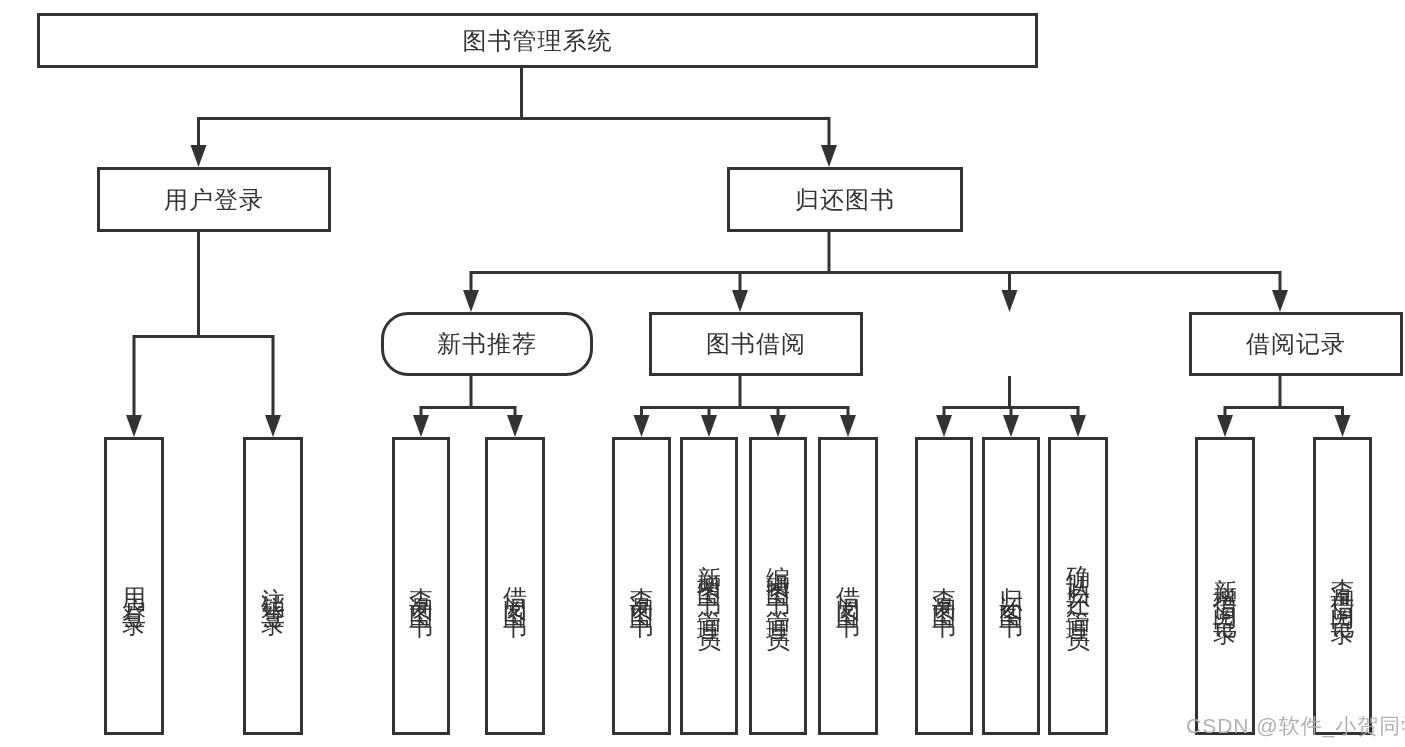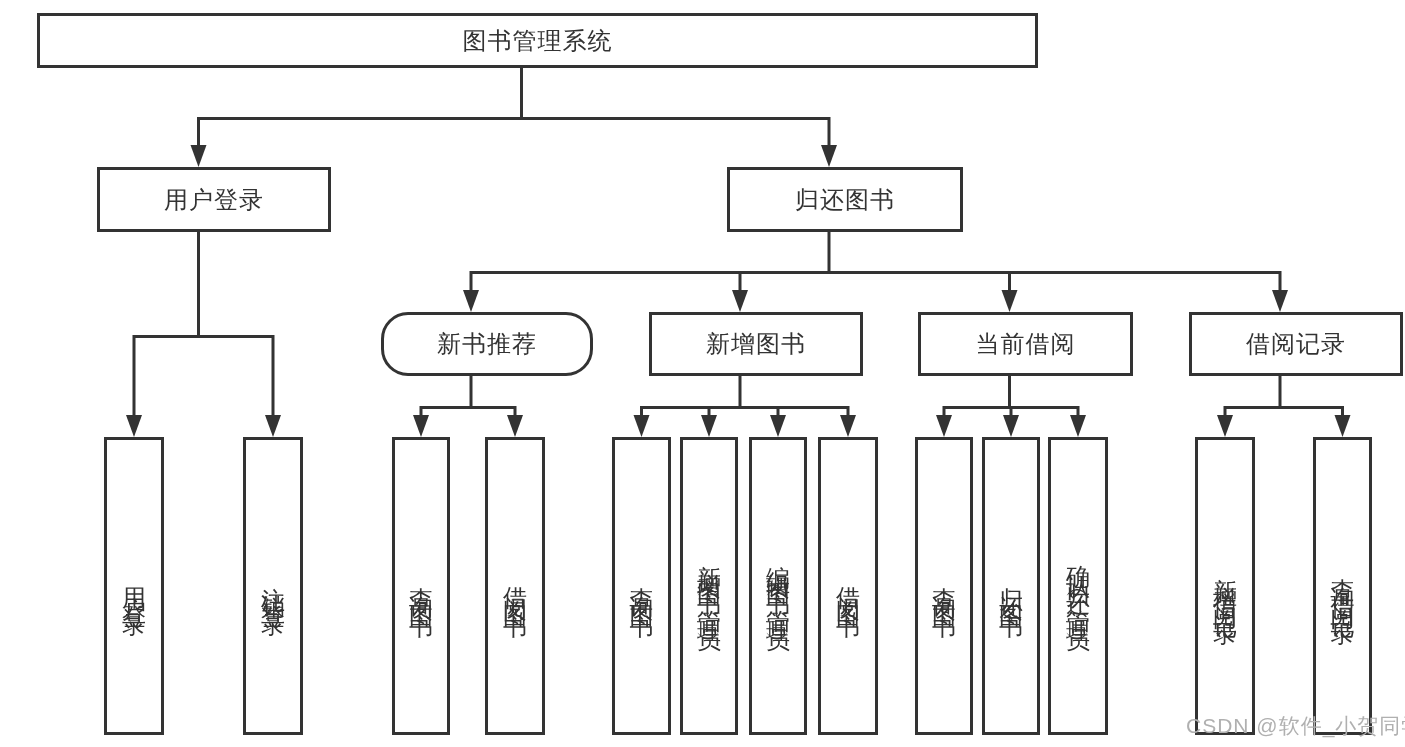--- a/index.html
+++ b/index.html
@@ -108,24 +108,21 @@
     <span>用户登录</span>
   </div>
   <div class="node" style="left:711px;top:167px;width:236px;height:65px;">
     <span>归还图书</span>
   </div>
 
   <div class="node" style="left:365px;top:312px;width:212px;height:64px;border-radius:27px;">
     <span>新书推荐</span>
   </div>
   <div class="node" style="left:633px;top:312px;width:214px;height:64px;">
-    <span>新增图书</span>
-  </div>
-  <div class="node" style="left:902px;top:312px;width:215px;height:64px;">
-    <span>当前借阅</span>
+    <span>图书借阅</span>
   </div>
   <div class="node" style="left:1173px;top:312px;width:214px;height:64px;">
     <span>借阅记录</span>
   </div>
 
   <div class="vnode" style="left:104px;top:437px;width:60px;height:298px;">
     <span class="vtext">用户登录</span>
   </div>
   <div class="vnode" style="left:243px;top:437px;width:60px;height:298px;">
     <span class="vtext">注销登录</span>

